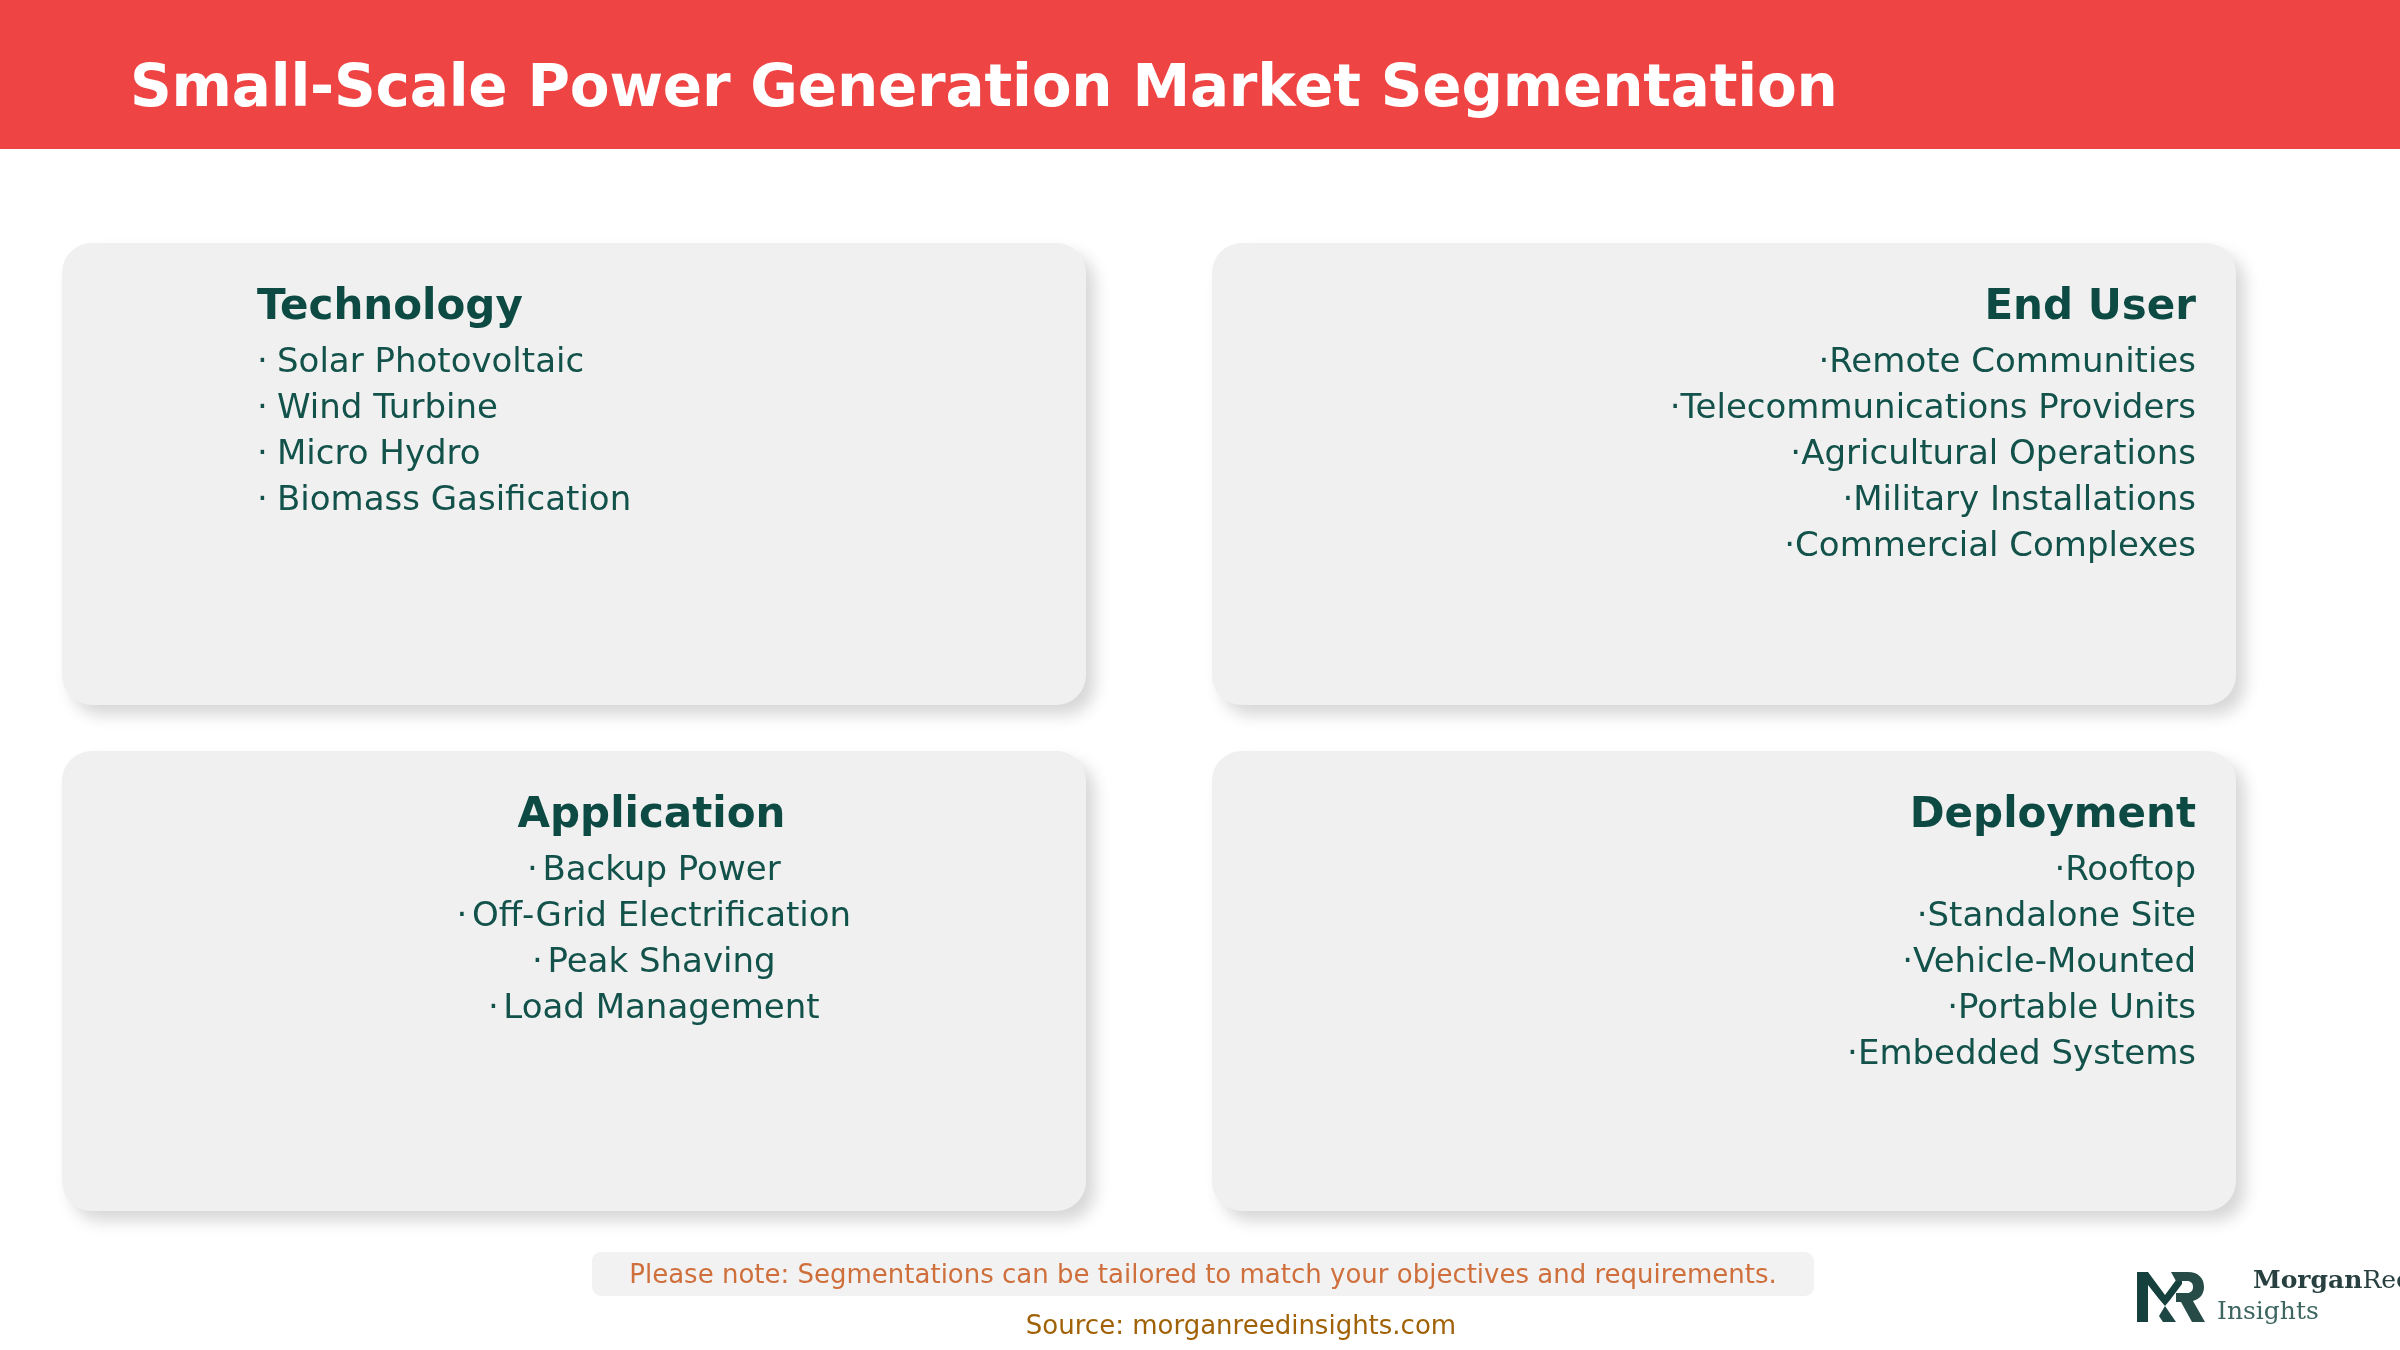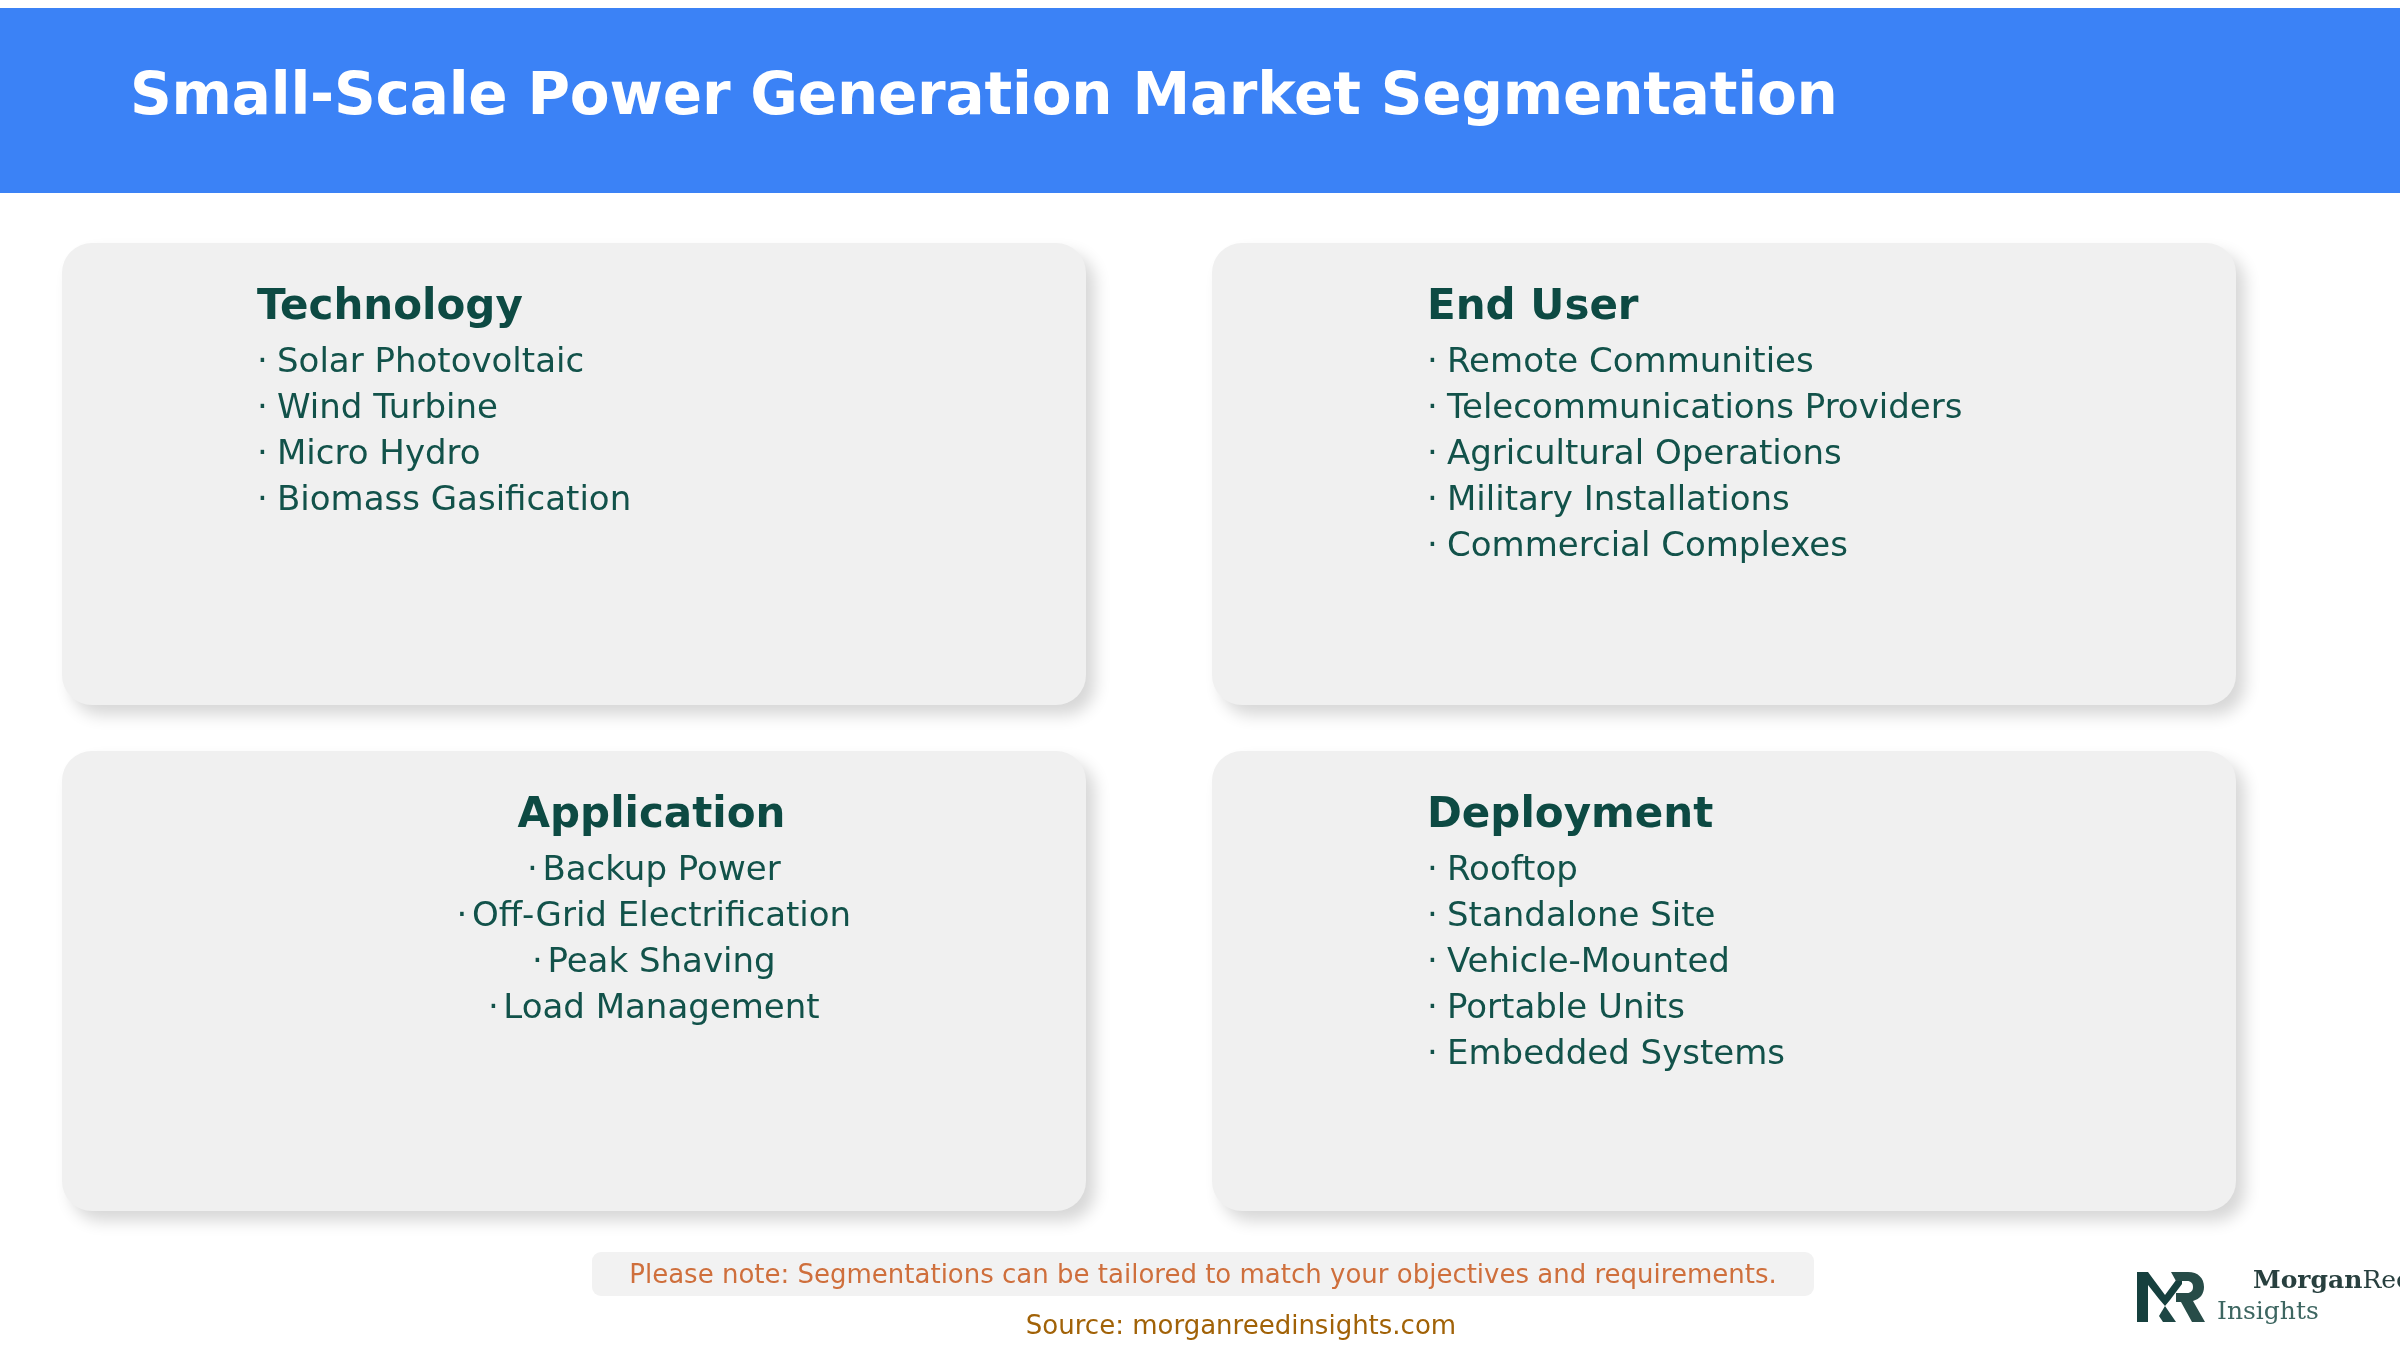--- a/index.html
+++ b/index.html
@@ -12,24 +12,24 @@
     height: 1350px;
     overflow: hidden;
     font-family: "DejaVu Sans", "Liberation Sans", sans-serif;
     position: relative;
   }
 
   
   .header-band {
     position: absolute;
     left: 0;
-    top: 8px;
-    width: 2400px;
-    height: 185px;
-    background: #3b82f6;
+    top: 0;
+    width: 2400px;
+    height: 149px;
+    background: #ef4444;
     box-sizing: border-box;
   }
   .header-title {
     position: absolute;
     left: 130px;
     top: 34px;
     font-size: 58px;
     font-weight: 700;
     color: #ffffff;
     letter-spacing: -0.2px;
@@ -57,21 +57,21 @@
   .card-application { left: 62px;   top: 578px; width: 1024px; height: 460px; text-align: center; }
   .card-deployment  { left: 1212px; top: 578px; width: 1024px; height: 460px; }
 
   .card-body {
     position: absolute;
     left: 195px;
     top: 36px;
     right: 40px;
   }
   .card-enduser .card-body,
-  .card-deployment .card-body { left: 215px; }
+  .card-deployment .card-body { left: 215px; text-align: right; }
 
   .card-title {
     font-size: 42px;
     font-weight: 700;
     color: #0d4a43;
     line-height: 52px;
     margin: 0 0 6px 0;
     white-space: nowrap;
   }
   .card-list {

